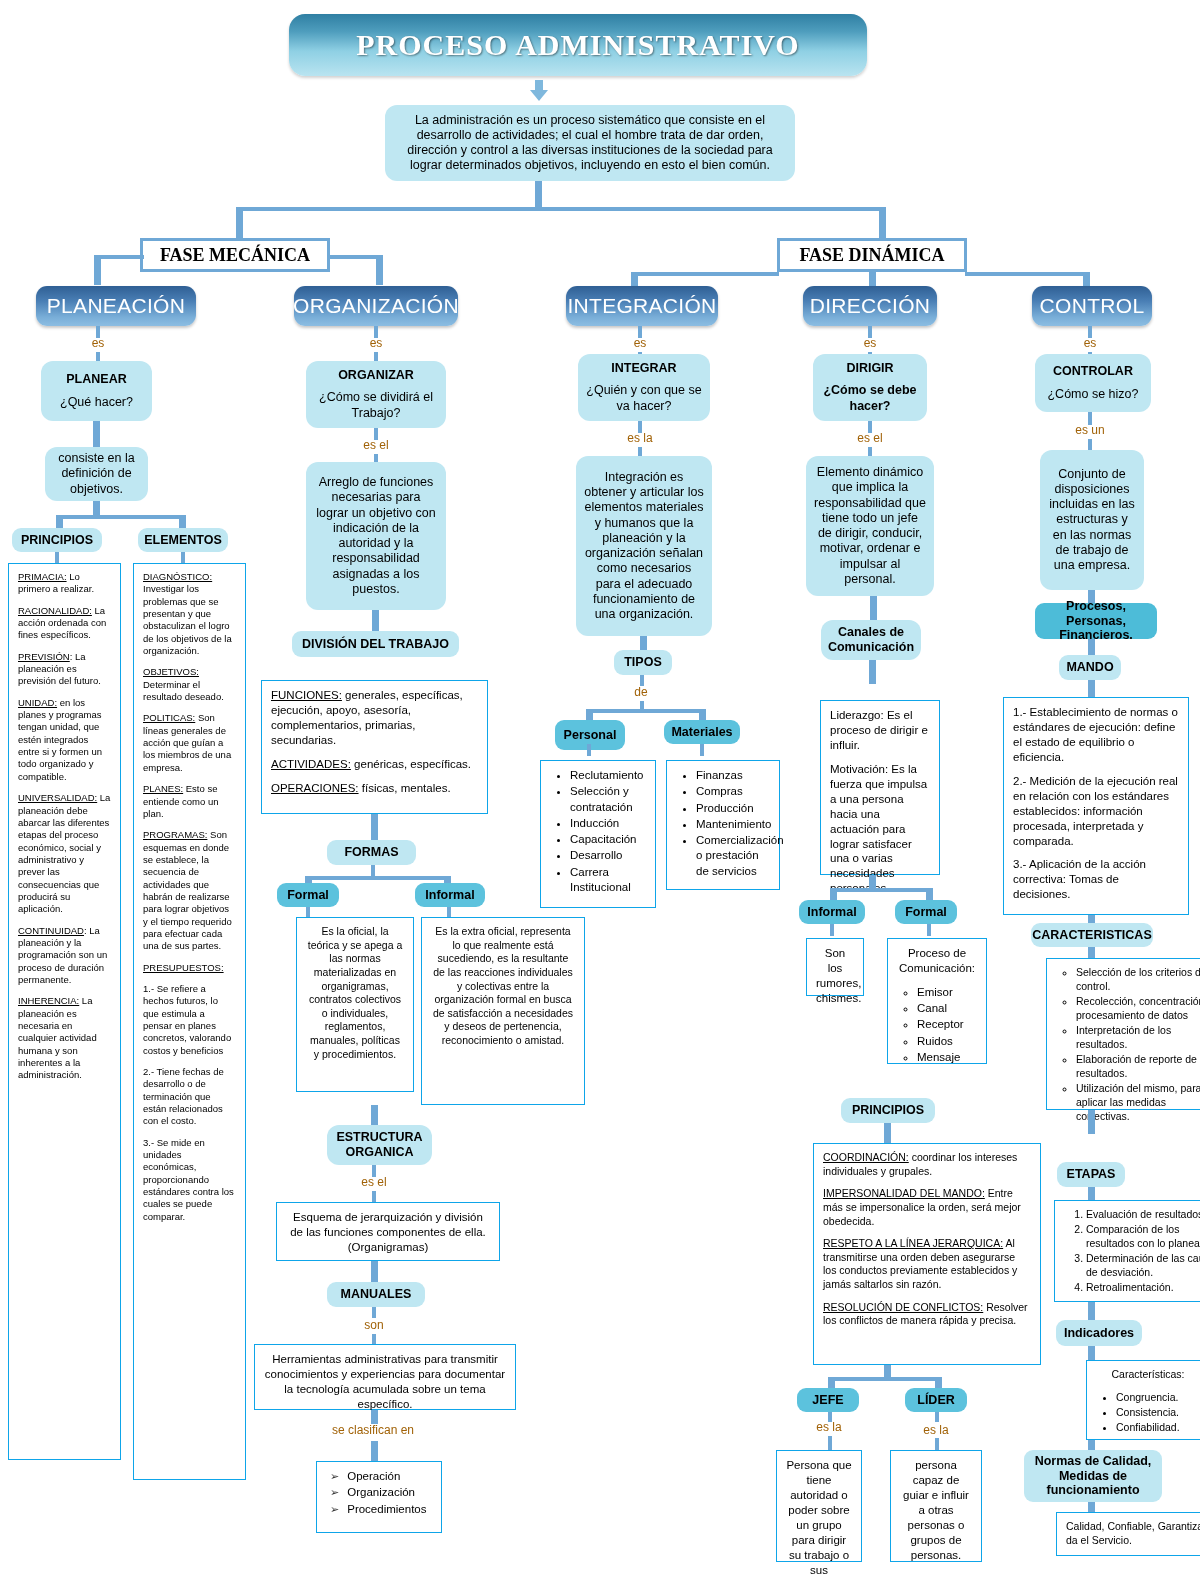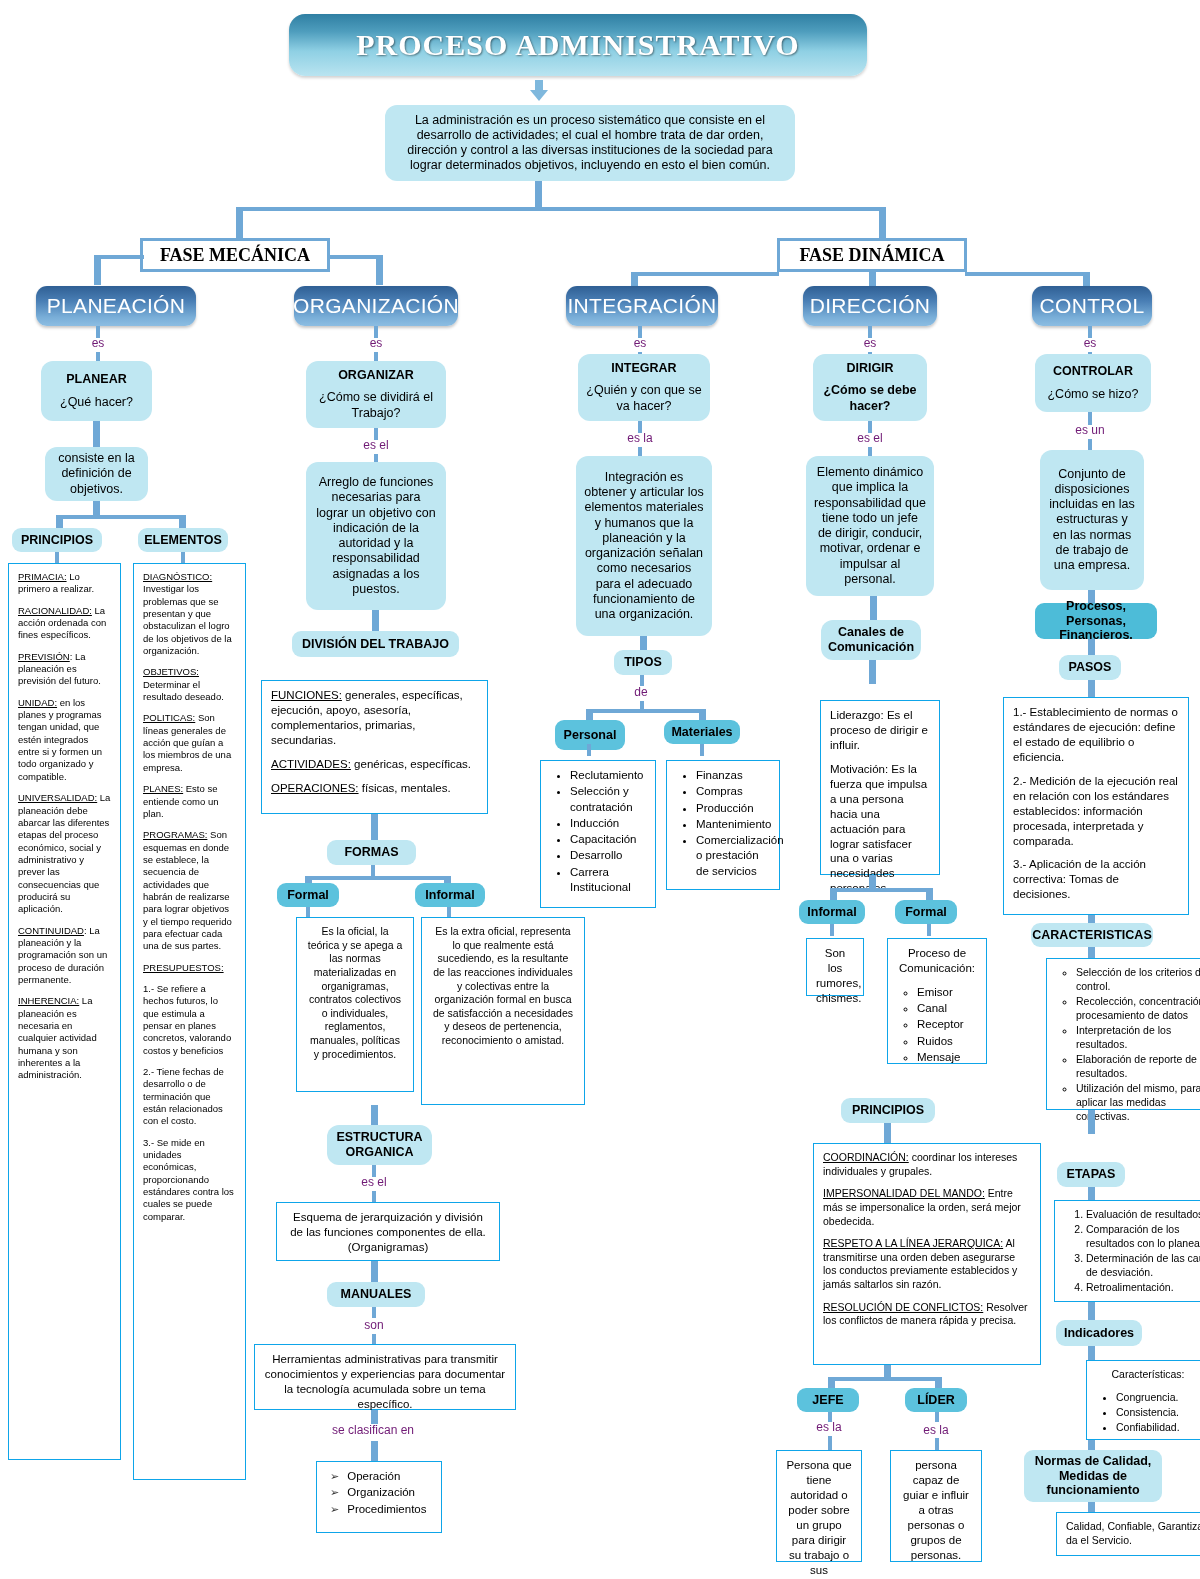--- a/index.html
+++ b/index.html
@@ -77,21 +77,21 @@
     position:absolute; background:#fff; border:1px solid #0ea5e9;
     padding:7px 9px; line-height:1.30; text-align:left;
   }
   .panel.center { text-align:center; }
   .panel p { margin:0 0 9px 0; }
   .panel p:last-child { margin-bottom:0; }
   .panel .u { text-decoration:underline; }
 
   
   .elabel {
-    position:absolute; font-size:12px; color:#701a75; text-align:center;
+    position:absolute; font-size:12px; color:#a16207; text-align:center;
     white-space:nowrap;
   }
 
   
   ul.dotted, ul.circ, ol.numl, ul.arrow {
     margin:0; padding-left:20px; line-height:1.33;
   }
   ul.dotted { list-style:disc; }
   ul.circ  { list-style:circle; }
   ol.numl  { list-style:decimal; padding-left:22px; }
@@ -452,21 +452,21 @@
     <span>Conjunto de disposiciones incluidas en las estructuras y en las normas de trabajo de una empresa.</span>
   </div>
   <div class="vline" style="left:1088px;top:590px;height:16px;"></div>
 
   <div class="pill teal f12" style="left:1035px;top:603px;width:122px;height:36px;">
     <span>Procesos, Personas, Financieros.</span>
   </div>
   <div class="vline" style="left:1088px;top:639px;height:16px;"></div>
 
   <div class="pill f12" style="left:1059px;top:655px;width:62px;height:25px;">
-    <span>PASOS</span>
+    <span>MANDO</span>
   </div>
   <div class="vline" style="left:1088px;top:680px;height:18px;"></div>
 
   <div class="panel f11" id="panel-pasos" style="left:1003px;top:697px;width:186px;height:218px;">
       <p>1.- Establecimiento de normas o estándares de ejecución: define el estado de equilibrio o eficiencia.</p>
       <p>2.- Medición de la ejecución real en relación con los estándares establecidos: información procesada, interpretada y comparada.</p>
       <p>3.- Aplicación de la acción correctiva: Tomas de decisiones.</p>
     </div>
   <div class="vline" style="left:1088px;top:915px;height:14px;"></div>
 

